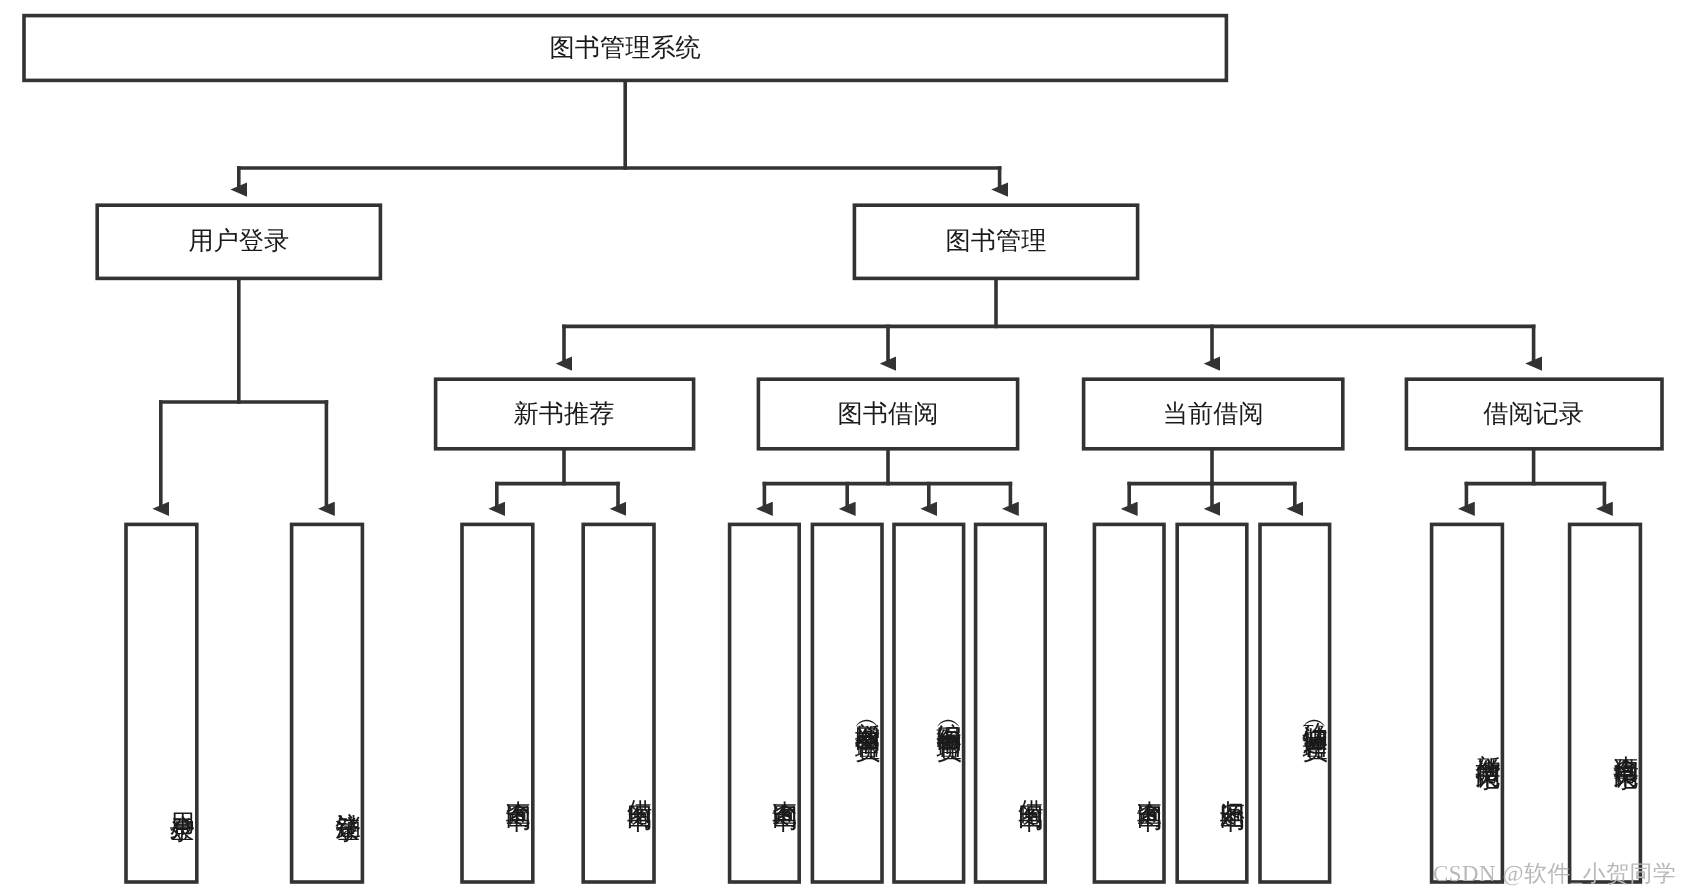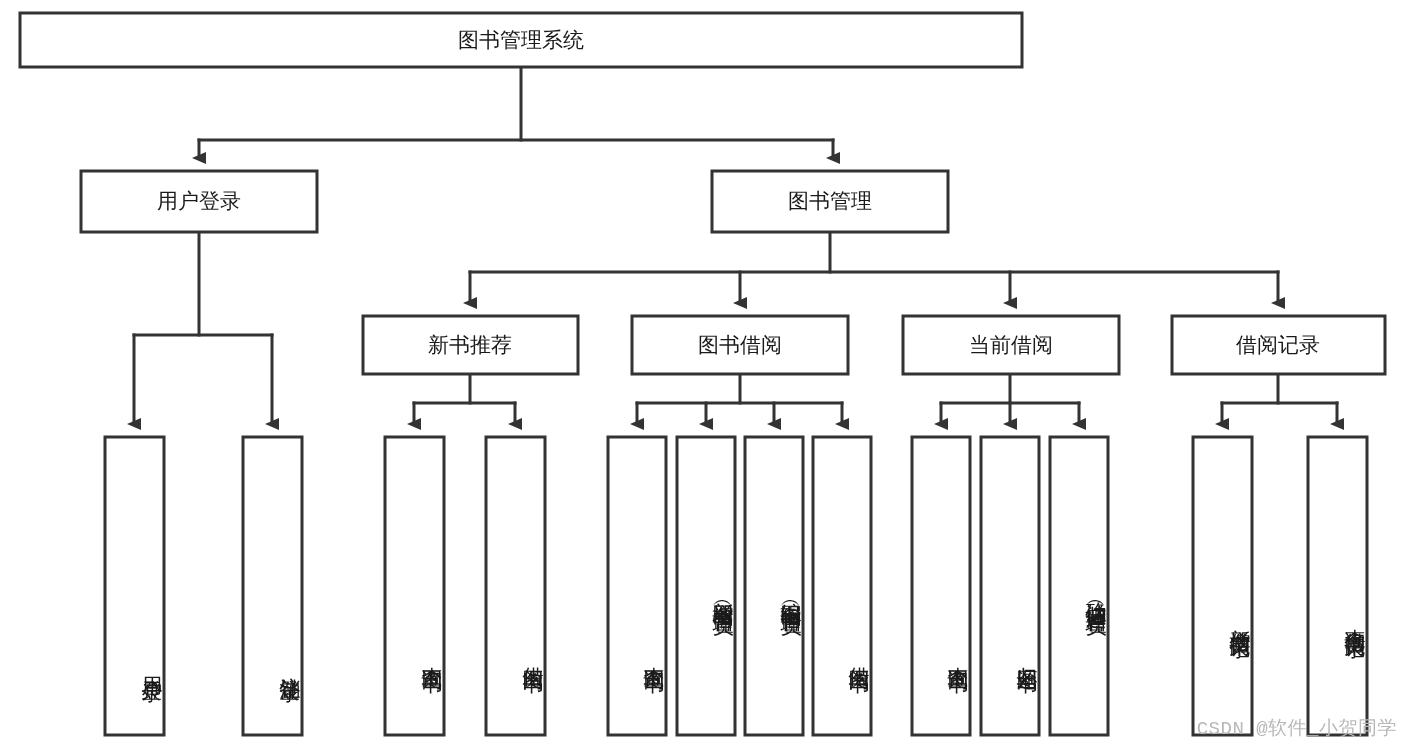--- a/index.html
+++ b/index.html
@@ -55,21 +55,21 @@
     display: flex;
     align-items: flex-start;
     justify-content: center;
     white-space: nowrap;
     pointer-events: none;
   }
   .watermark {
     position: absolute;
     right: 8px;
     bottom: 6px;
-    font-family: Liberation Mono, monospace;
+    font-family: Liberation Serif, serif;
     font-size: 19px;
     color: #b8b8b8;
     white-space: nowrap;
     letter-spacing: 0.5px;
   }
 </style>
 </head>
 <body>
 
 <div id="diagram-root">

